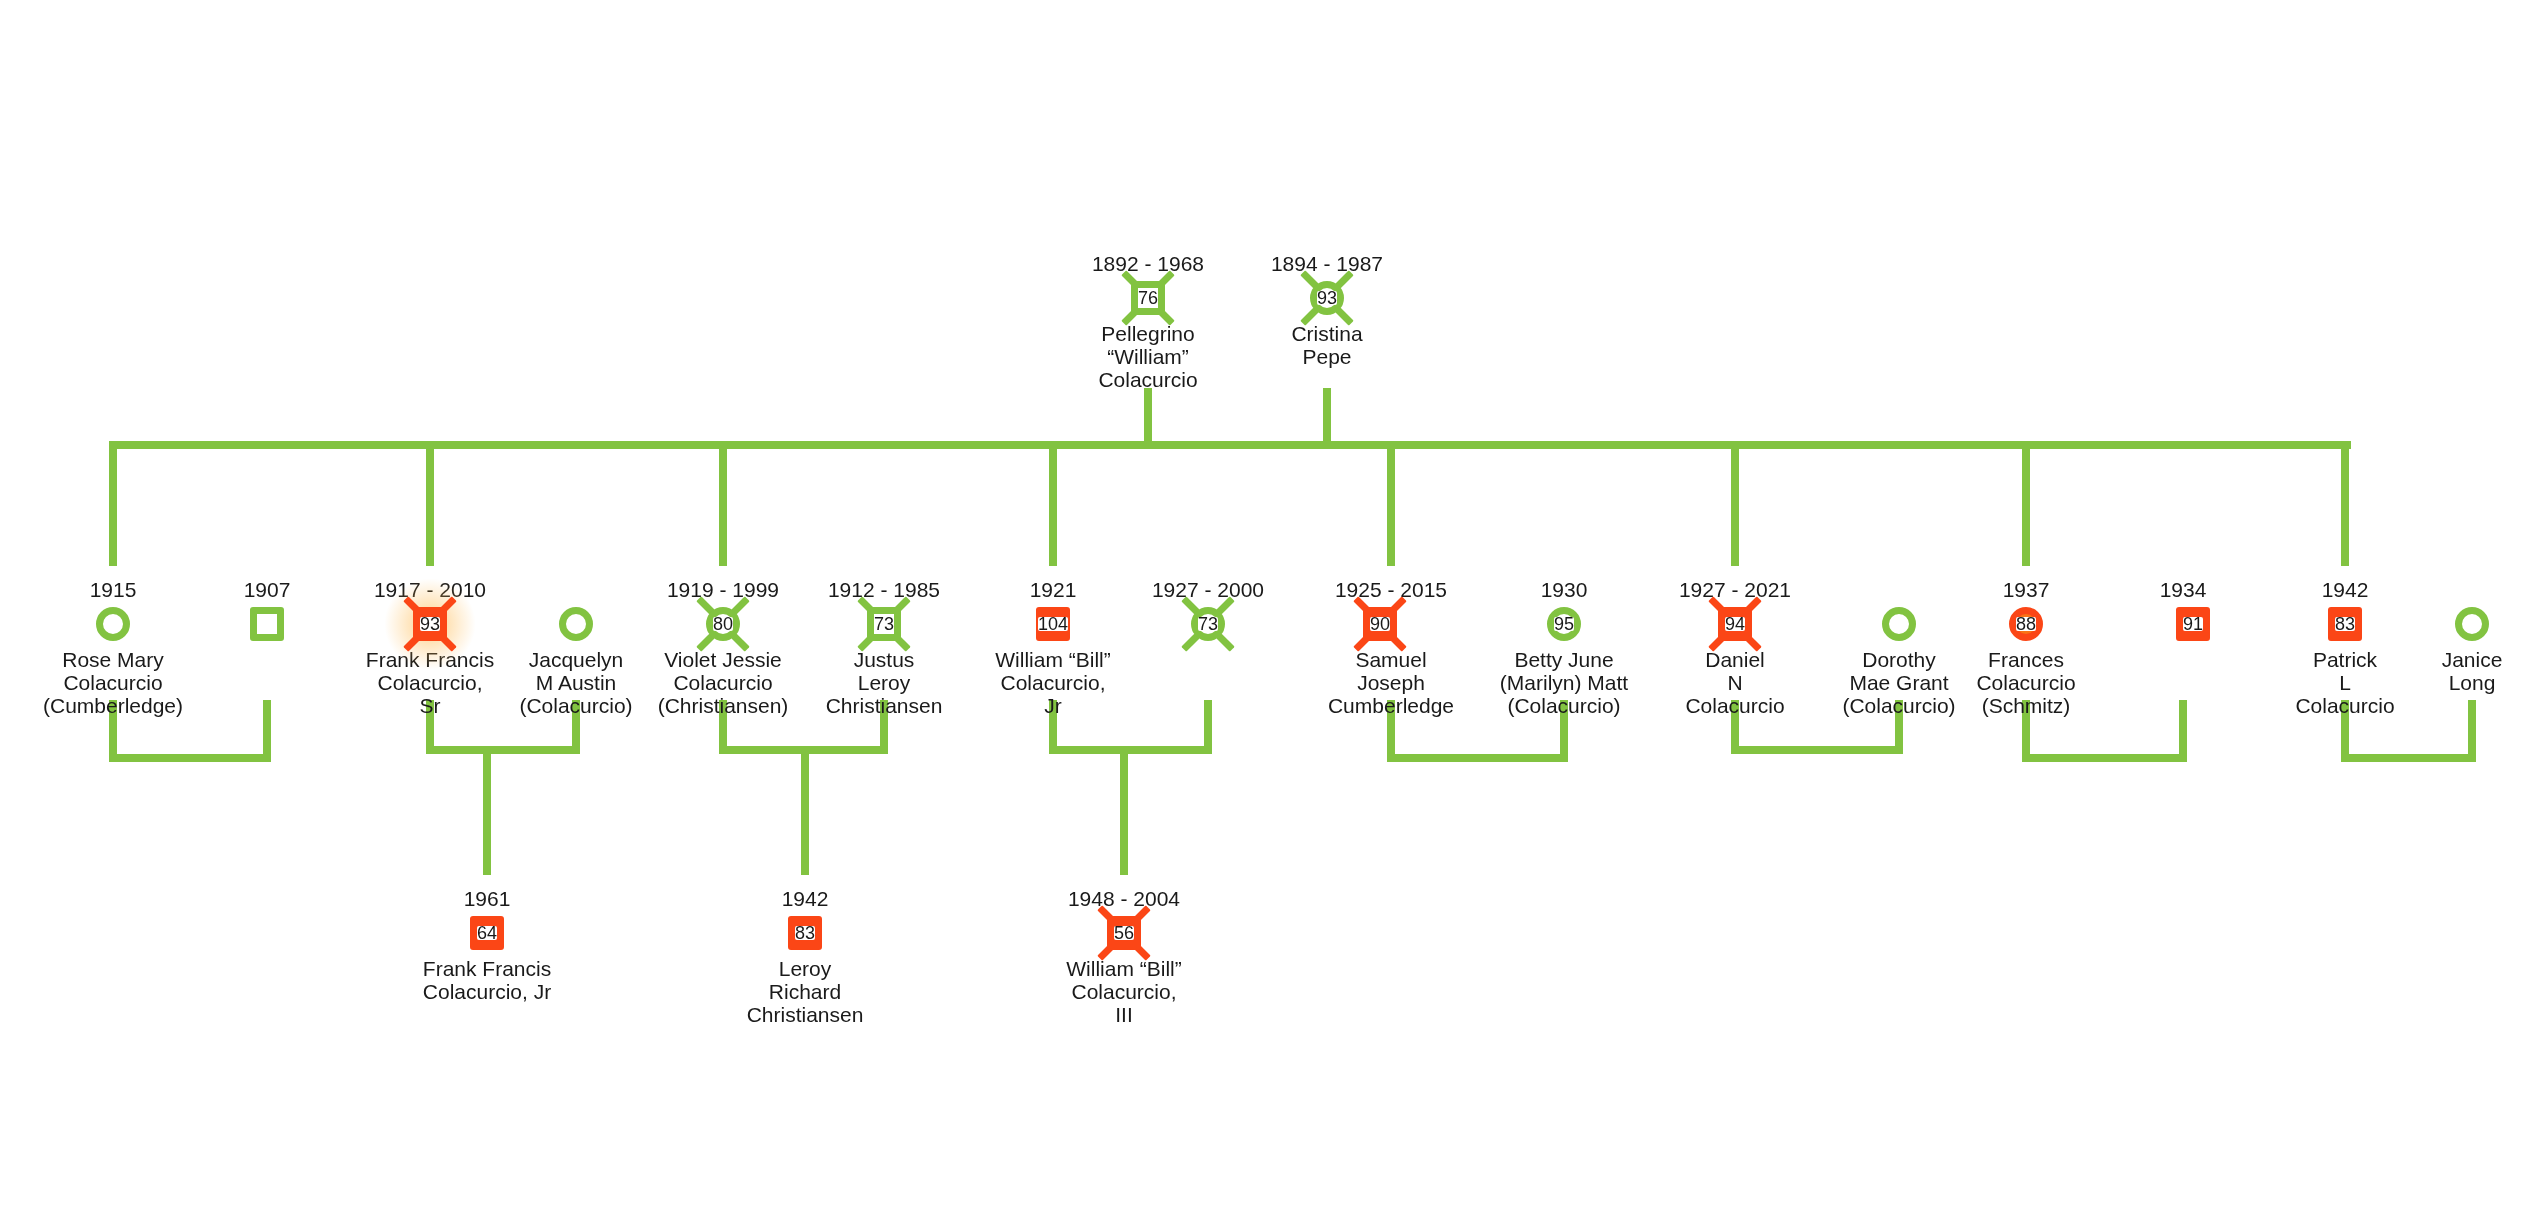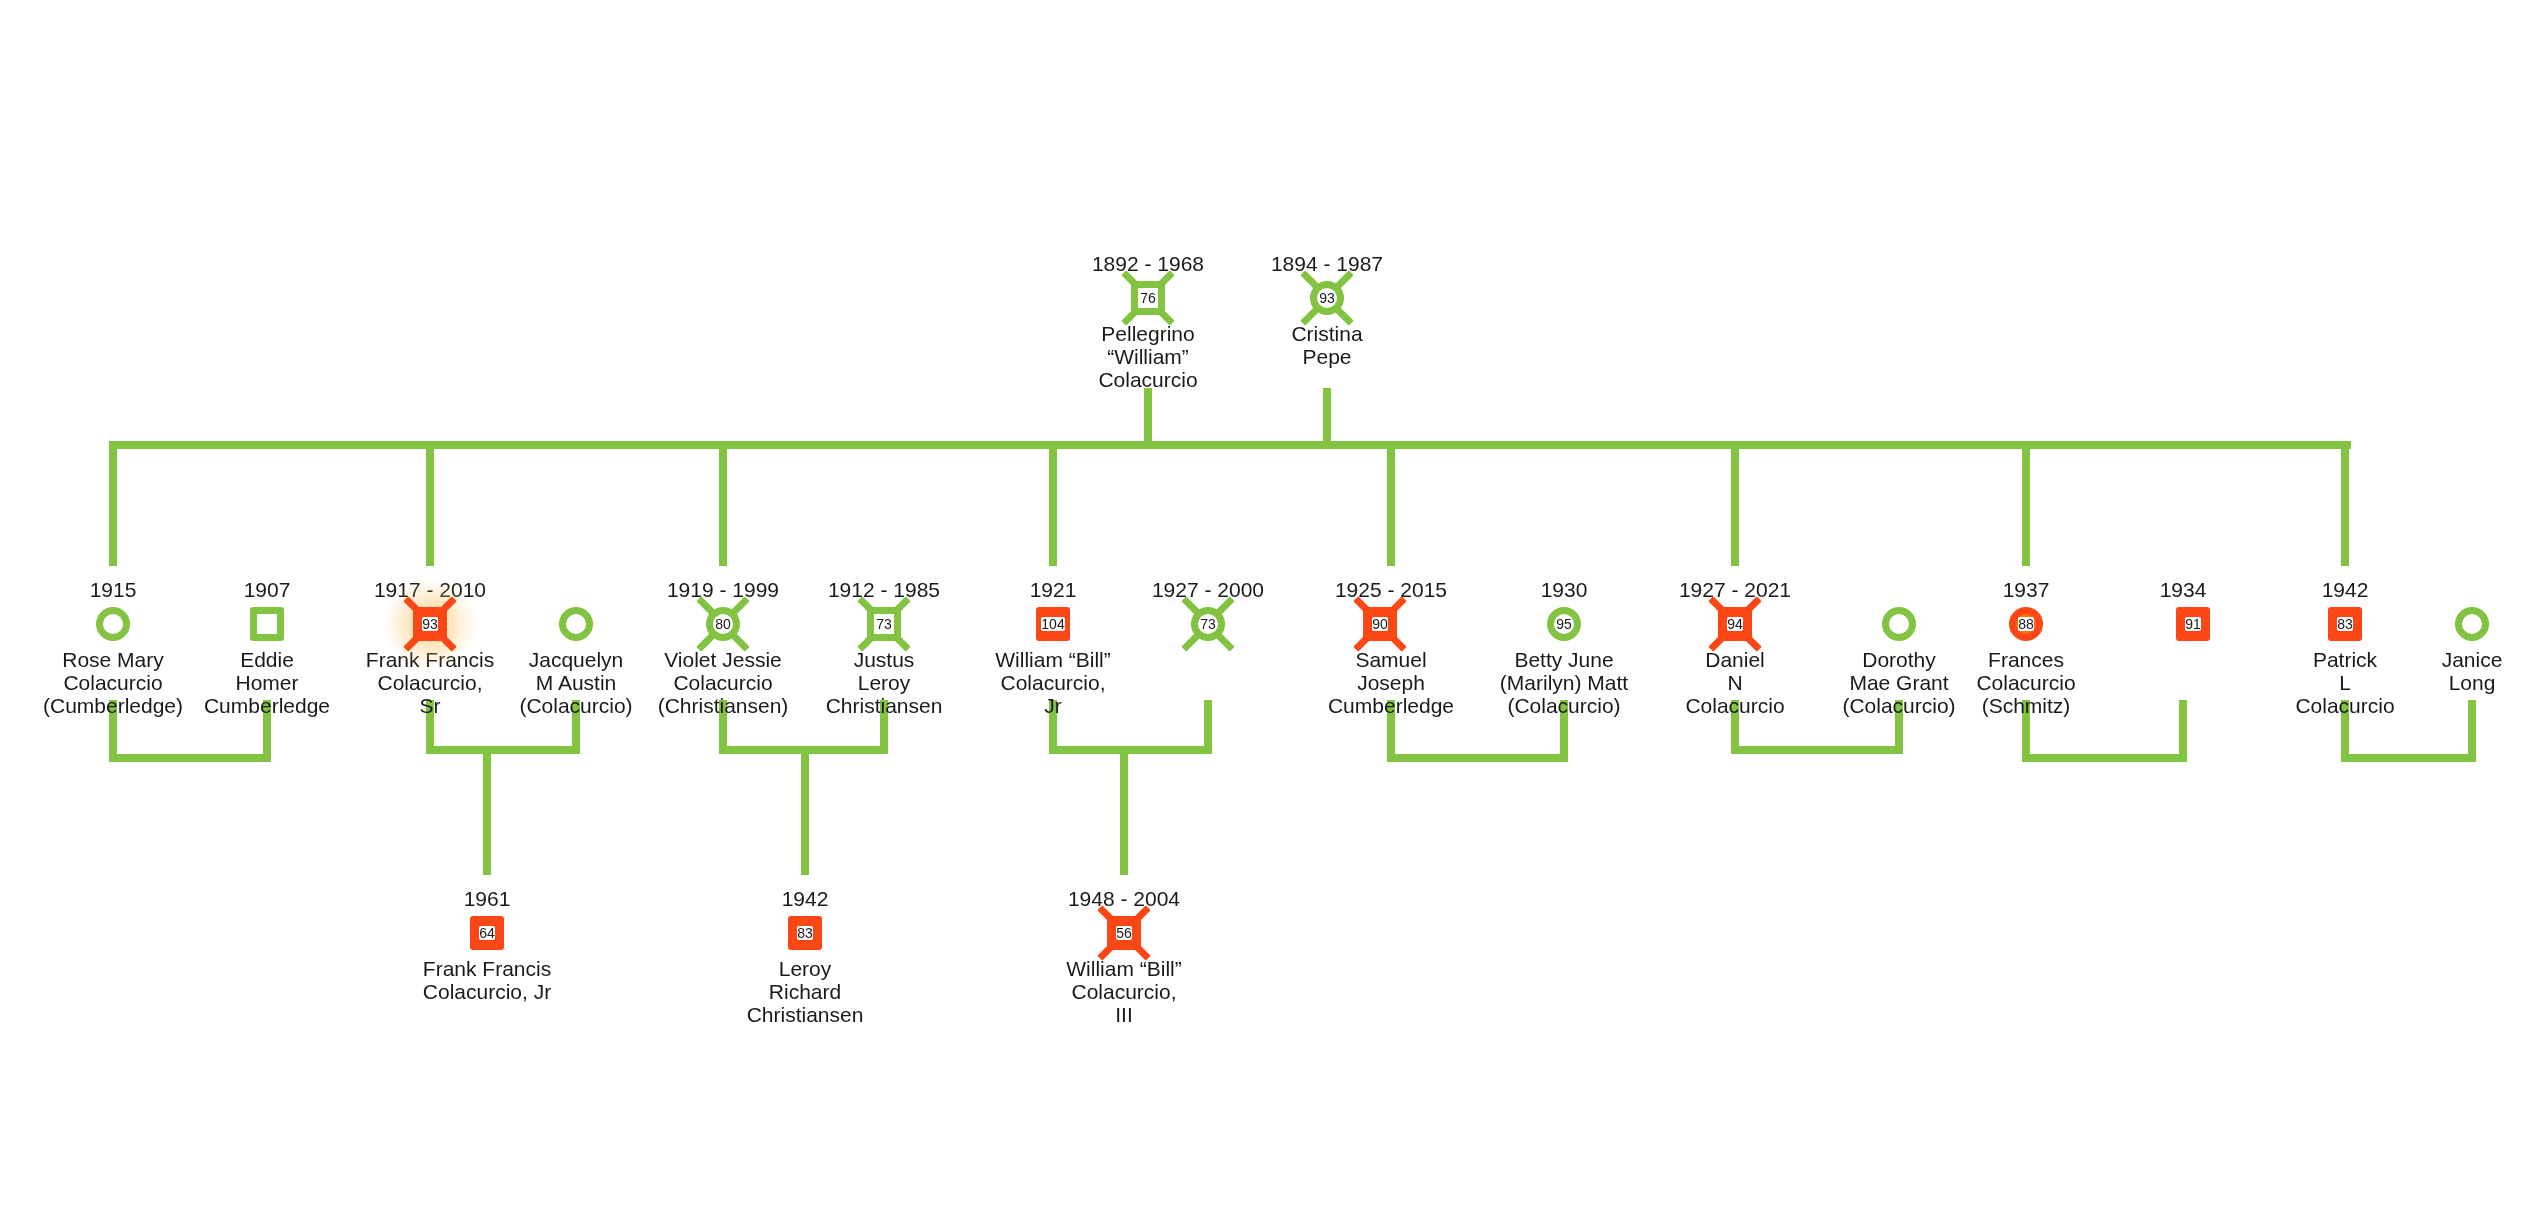--- a/index.html
+++ b/index.html
@@ -61,21 +61,21 @@
     width:34px;height:34px;
     box-sizing:border-box;
     display:flex;align-items:center;justify-content:center;
   }
   .glyph.square{border:7px solid #82c341;border-radius:3px;background:#ffffff;}
   .glyph.circle{border:7px solid #82c341;border-radius:50%;background:#ffffff;}
   .glyph.square.filled{background:#fb4616;border-color:#fb4616;}
   .glyph.circle.filled{background:#f97316;border-color:#fb4616;}
 
   .agebadge{
-    font-size:14px;
+    font-size:18px;
     line-height:14px;
     color:#1a1a1a;
     background:#ffffff;
     border-radius:2px;
     padding:0 0;
     position:relative;
     z-index:4;
     font-family:"Liberation Sans","DejaVu Sans",sans-serif;
   }
   .glyph.filled .agebadge{background:#ffffff;color:#1a1a1a;}
@@ -207,23 +207,20 @@
         </div>
       </div>
       <div class="person" style="left: 267px; top: 578px;">
         <div class="inner">
           <div class="dates">1907</div>
           <div class="glyphwrap">
             <div style="position: relative; width: 34px; height: 34px;">
               <div class="glyph square"></div>
             </div>
           </div>
-          <div class="nameblock">Eddie
-Homer
-Cumberledge</div>
         </div>
       </div>
       <div class="person" style="left: 430px; top: 578px;">
         <div class="inner">
           <div class="dates">1917 - 2010</div>
           <div class="glyphwrap">
             <div style="position: relative; width: 34px; height: 34px;">
               <div class="halo"></div>
               <div class="glyph square filled">
                 <span class="agebadge">93</span>

